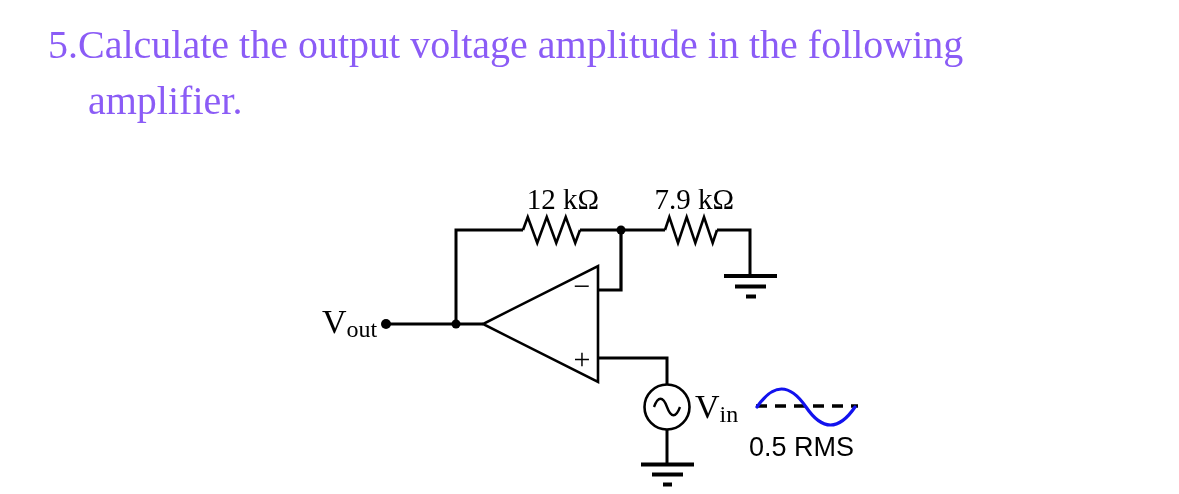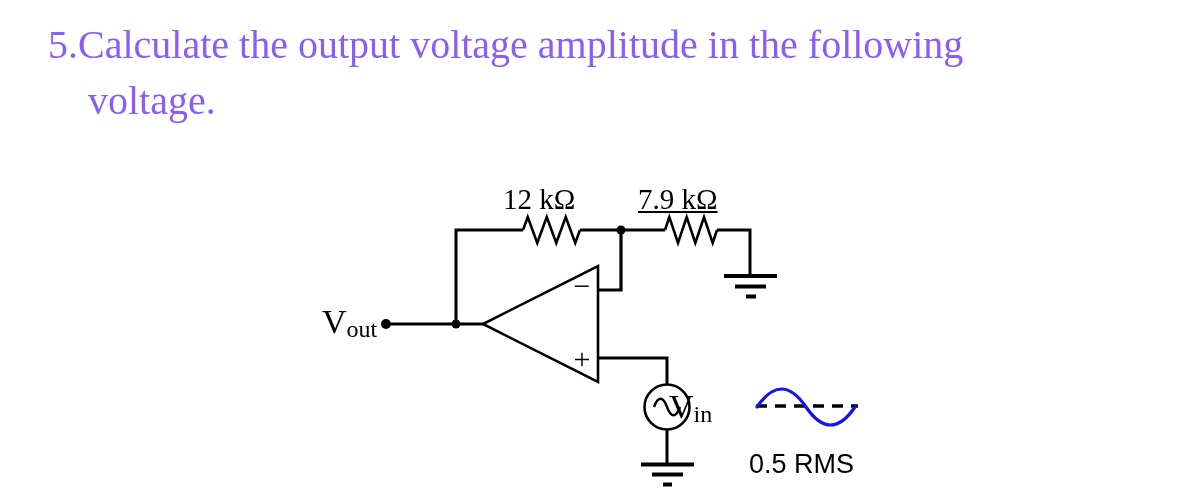--- a/index.html
+++ b/index.html
@@ -27,42 +27,42 @@
     left: 0; top: 0;
     width: 1179px;
     height: 494px;
   }
   .clabel {
     position: absolute;
     font-family: "Liberation Serif", serif;
     color: #000000;
     white-space: nowrap;
   }
-  .rlabel { font-size: 29px; line-height: 29px; width: 96px; text-align: left; }
+  .rlabel { font-size: 29px; line-height: 29px; width: 96px; text-align: right; }
   .vlabel { font-size: 34px; line-height: 34px; }
   .vlabel .subsc { font-size: 24px; position: relative; top: 0.18em; }
   .rmslabel {
     font-family: "Liberation Sans", sans-serif;
     font-size: 27px;
     line-height: 27px;
   }
   svg text.opamp-sign {
     font-family: "Liberation Serif", serif;
     font-size: 30px;
     fill: #000000;
   }
 </style>
 </head>
 <body>
 
 <div id="page">
 
   <div class="title">
     <div>5.Calculate the output voltage amplitude in the following</div>
-    <div class="cont">voltage.</div>
+    <div class="cont">amplifier.</div>
   </div>
 
   <svg class="circuit-svg" viewBox="0 0 1179 494" fill="none" stroke="#000000" stroke-width="3">
 
     <path d="M456,324 L456,230 L523,230"></path>
 
     <path d="M523,230 l4.75,-13 l9.5,26 l9.5,-26 l9.5,26 l9.5,-26 l9.5,26 l4.75,-13" stroke-width="2.6"></path>
 
     <path d="M580,230 H665"></path>
 
@@ -101,25 +101,25 @@
     <circle cx="456" cy="324" r="4.5" fill="#000000" stroke="none"></circle>
     <circle cx="621" cy="230" r="4.5" fill="#000000" stroke="none"></circle>
     <circle cx="386" cy="324" r="5" fill="#000000" stroke="none"></circle>
 
     <path d="M756,406 H858" stroke-width="3.4" stroke-dasharray="11,8"></path>
     <path d="M757,407 Q781.5,371 806,407 Q830.5,443 855,407" stroke-width="3.2" stroke-linecap="round" stroke="#1212ee"></path>
   </svg>
 
   <div class="clabel rlabel" style="left:503px; top:185px;">12 kΩ</div>
 
-  <div class="clabel rlabel" style="left:638px; top:185px;text-decoration:underline;">7.9 kΩ</div>
+  <div class="clabel rlabel" style="left:638px; top:185px;">7.9 kΩ</div>
 
   <div class="clabel vlabel" style="left:322px; top:305px;">
     <span>V</span><span class="subsc">out</span>
   </div>
 
-  <div class="clabel vlabel" style="left:669px; top:390px;">
+  <div class="clabel vlabel" style="left:695px; top:390px;">
     <span>V</span><span class="subsc">in</span>
   </div>
 
-  <div class="clabel rmslabel" style="left:749px; top:434px;margin-top:17px;">0.5 RMS</div>
+  <div class="clabel rmslabel" style="left:749px; top:434px;">0.5 RMS</div>
 
 </div>
 
 </body></html>

